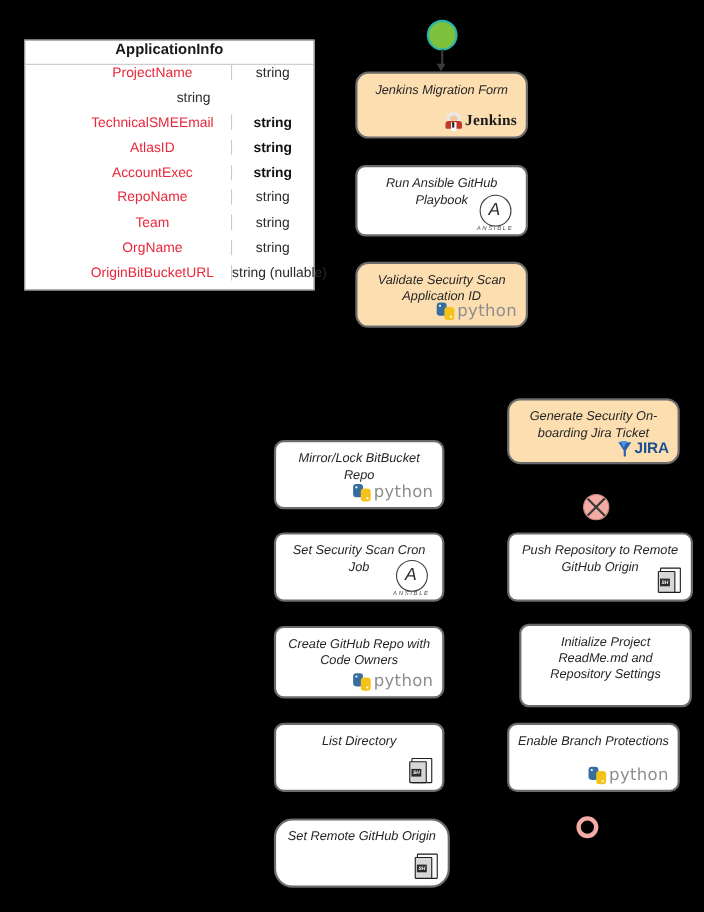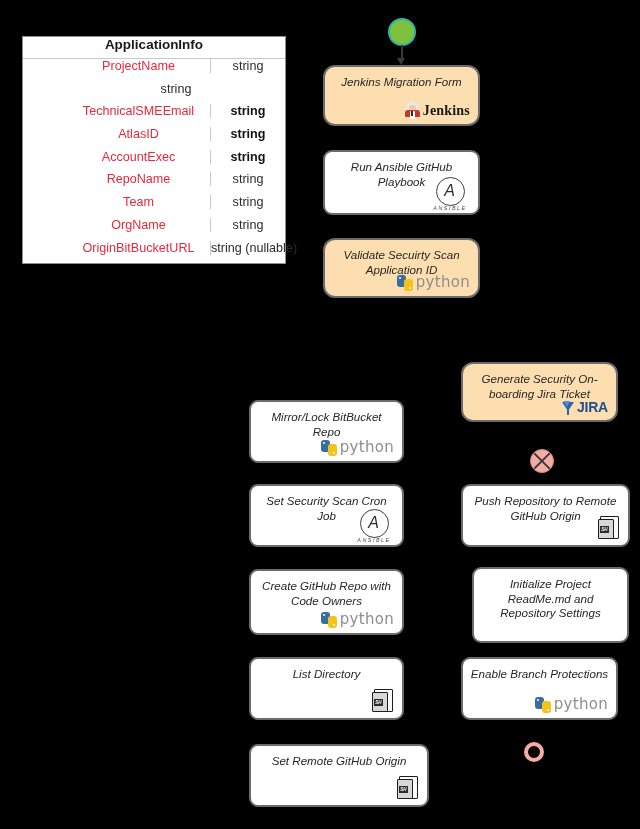--- a/index.html
+++ b/index.html
@@ -295,21 +295,21 @@
   <div class="label">List Directory</div>
   <div class="tech">
     <span class="shicon">
       <i class="sheet"></i>
         <i class="back"></i>
       <i class="chip">SH</i>
     </span>
   </div>
 </div>
 
-<div class="node gray" id="n8" style="left:249px;top:744px;width:180px;height:63px;">
+<div class="node gray" id="n8" style="left:249px;top:744px;width:160px;height:63px;border-radius:17px;">
   <div class="label">Set Remote GitHub Origin</div>
   <div class="tech">
     <span class="shicon">
       <i class="sheet"></i>
         <i class="back"></i>
       <i class="chip">SH</i>
     </span>
   </div>
 </div>
 

